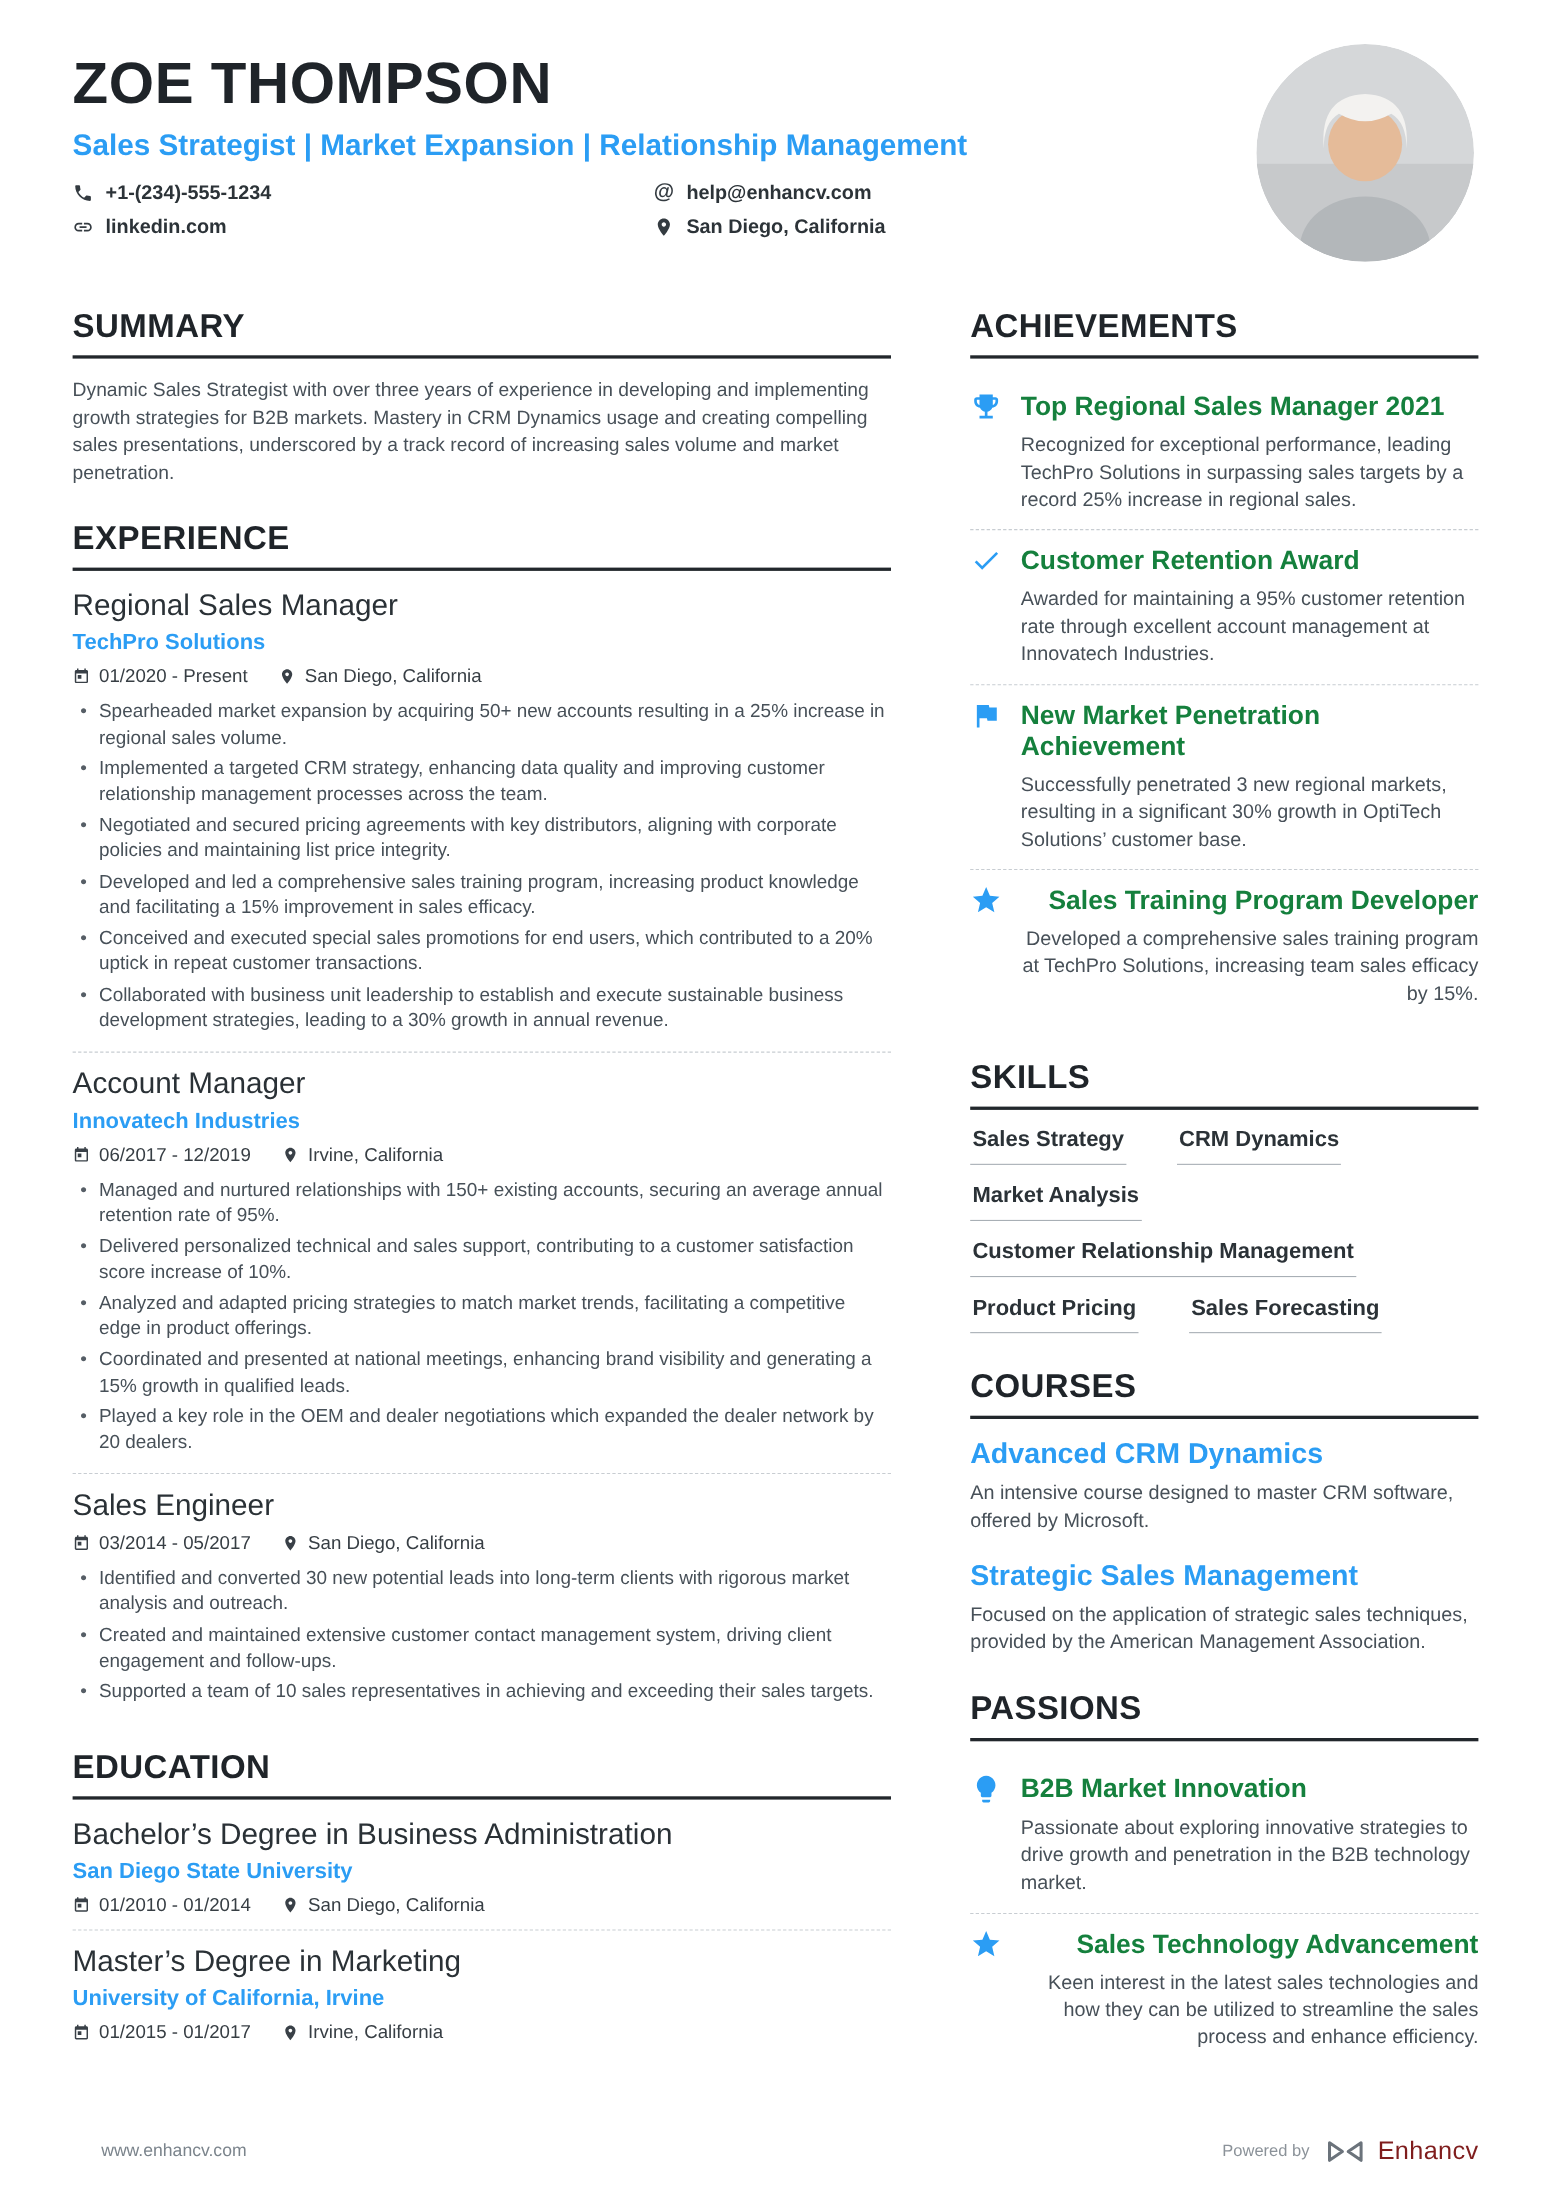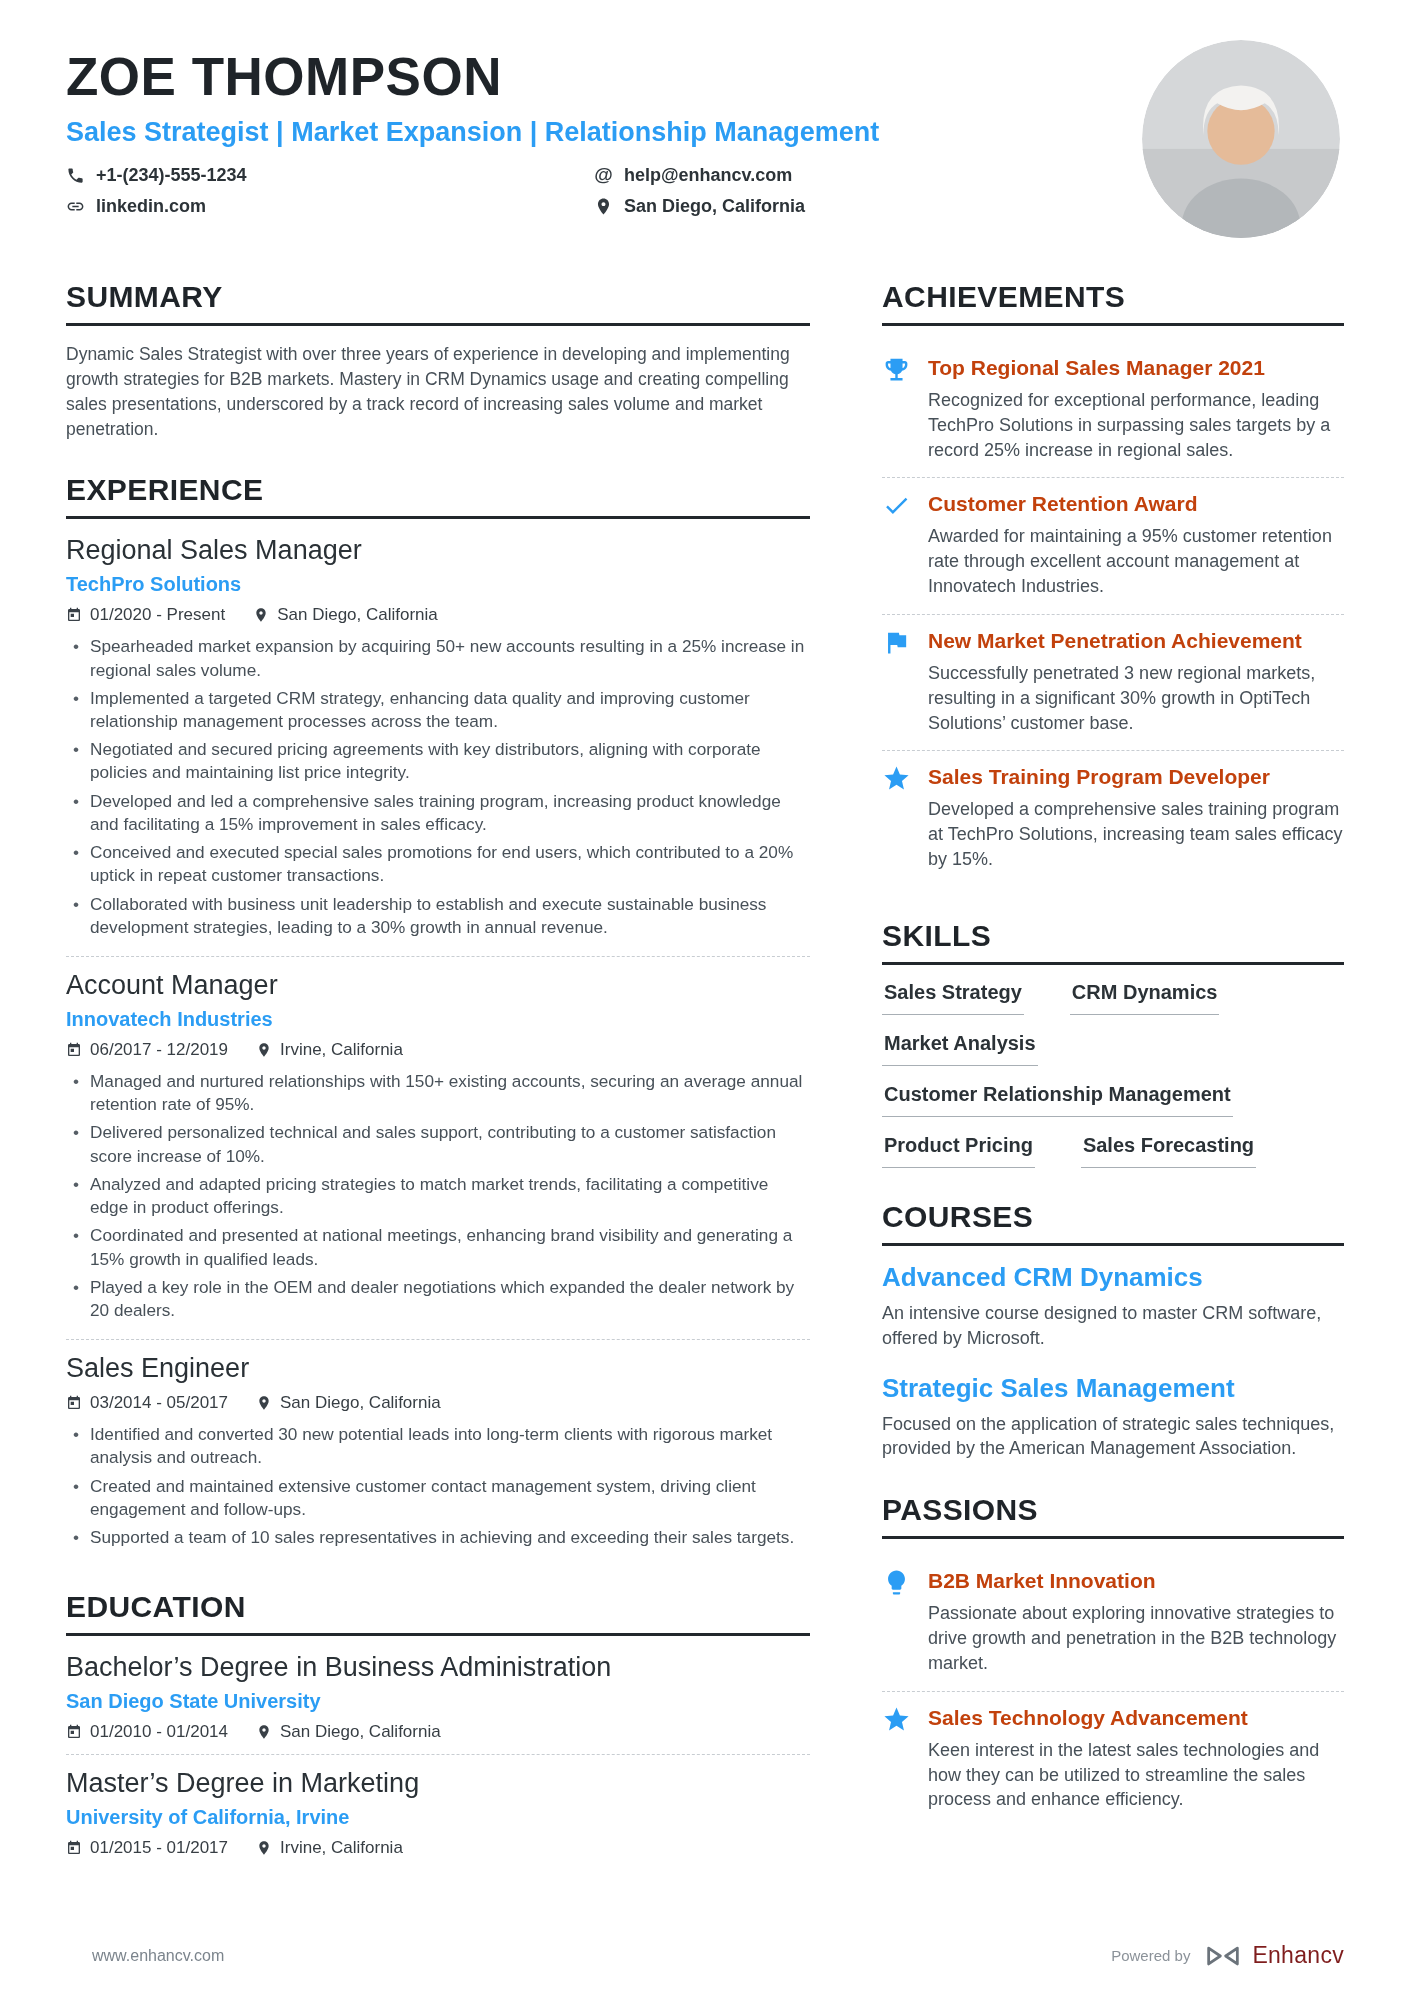--- a/index.html
+++ b/index.html
@@ -41,24 +41,24 @@
   .company { font-size: 20px; font-weight: 700; color: var(--accent); margin-top: 7px; }
   .meta { display: flex; gap: 28px; margin-top: 9px; font-size: 17px; color: #373e44; }
   .meta .m { display: flex; align-items: center; gap: 8px; }
   .meta .ic { width: 16px; height: 16px; color: #394047; }
   ul.bullets { margin-top: 10px; padding-left: 24px; list-style: none; }
   ul.bullets li { font-size: 17.2px; line-height: 1.35; color: var(--body); margin-bottom: 5px; position: relative; }
   ul.bullets li::before { content: "\2022"; position: absolute; left: -17px; color: #565e66; }
   
   .ach-item { display: grid; grid-template-columns: 46px 1fr; align-items: start;
     padding: 11px 0 15px 0; border-bottom: 1px dashed var(--dash); }
-  .ach-item:last-of-type { border-bottom: none; }
+  .ach-item:last-of-type { border-bottom: none; text-align: right; }
   .ach-icon { grid-row: 1 / span 2; width: 29px; height: 29px; color: var(--accent); margin-top: 2px; display: inline-flex; }
   .ach-icon svg { width: 100%; height: 100%; fill: currentColor; }
-  .ach-title { font-size: 21px; font-weight: 700; color: #c2410c; padding-top: 3px; }
+  .ach-title { font-size: 24px; font-weight: 700; color: #15803d; padding-top: 3px; }
   .ach-text { grid-column: 2; font-size: 18px; line-height: 1.38; color: var(--body); margin-top: 8px; }
   .skills { display: flex; flex-wrap: wrap; gap: 17px 46px; margin-top: 8px; }
   .skill { font-size: 20px; font-weight: 700; color: #2b3237; padding: 0 2px 10px 2px; border-bottom: 1px solid #a8afb5; }
   .course { margin-bottom: 22px; }
   .course-title { font-size: 26px; font-weight: 700; color: var(--accent); }
   .course-text { font-size: 18px; line-height: 1.38; color: var(--body); margin-top: 8px; }
   
   .footer { margin-top: auto; display: flex; justify-content: space-between; align-items: center; }
   .site-link { font-size: 16px; color: #7b848c; margin-left: 26px; }
   .brand { display: flex; align-items: center; gap: 12px; color: #6b737b; }

